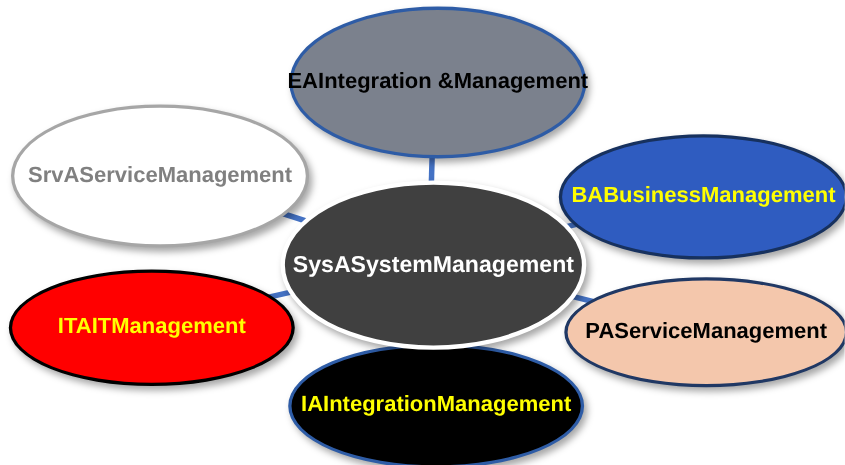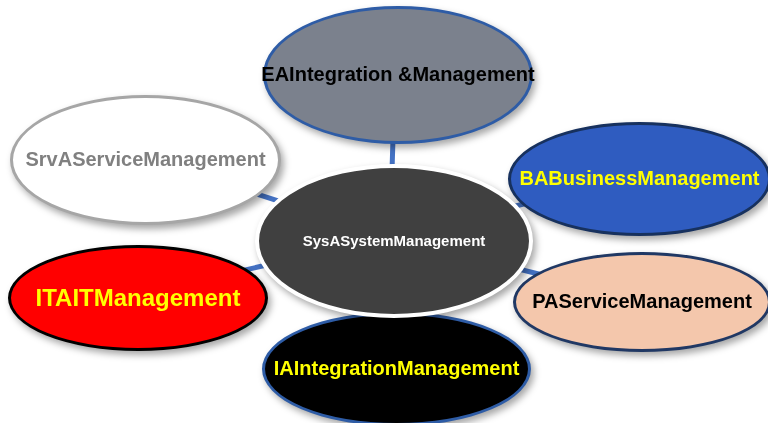--- a/index.html
+++ b/index.html
@@ -38,24 +38,24 @@
     line-height: 1.18;
     box-shadow: 3px 4px 7px rgba(0,0,0,0.35);
     z-index: 1;
   }
   .node .txt-line {
     white-space: nowrap;
   }
   .node-ea   { left: 263px; top: 6px;   width: 264px; height: 132px; border-width: 3px; font-size: 20px; }
   .node-srva { left: 10px;  top: 95px;  width: 265px; height: 124px; border-width: 3px; font-size: 20px; }
   .node-ba   { left: 508px; top: 122px; width: 257px; height: 108px; border-width: 3px; font-size: 20px; }
-  .node-ita  { left: 8px;   top: 245px; width: 254px; height: 100px; border-width: 3px; font-size: 24px; }
+  .node-ita  { left: 8px;   top: 245px; width: 254px; height: 100px; border-width: 3px; font-size: 20px; }
   .node-pa   { left: 513px; top: 252px; width: 252px; height: 94px;  border-width: 3px; font-size: 20px; }
   .node-ia   { left: 262px; top: 312px; width: 263px; height: 108px; border-width: 3px; font-size: 20px; }
-  .node-sysa { left: 255px; top: 164px; width: 270px; height: 146px; border-width: 4px; font-size: 15px; z-index: 2; justify-content: center; }
+  .node-sysa { left: 255px; top: 164px; width: 270px; height: 146px; border-width: 4px; font-size: 21px; z-index: 2; justify-content: center; }
 </style>
 </head>
 <body>
 
 <div class="stage">
 
   <svg class="connectors" width="768" height="423" viewBox="0 0 768 423">
     <line x1="390" y1="237" x2="395" y2="72" style="stroke: rgb(68, 114, 196);"></line>
     <line x1="390" y1="237" x2="142" y2="157" style="stroke: rgb(68, 114, 196);"></line>
     <line x1="390" y1="237" x2="637" y2="176" style="stroke: rgb(68, 114, 196);"></line>

